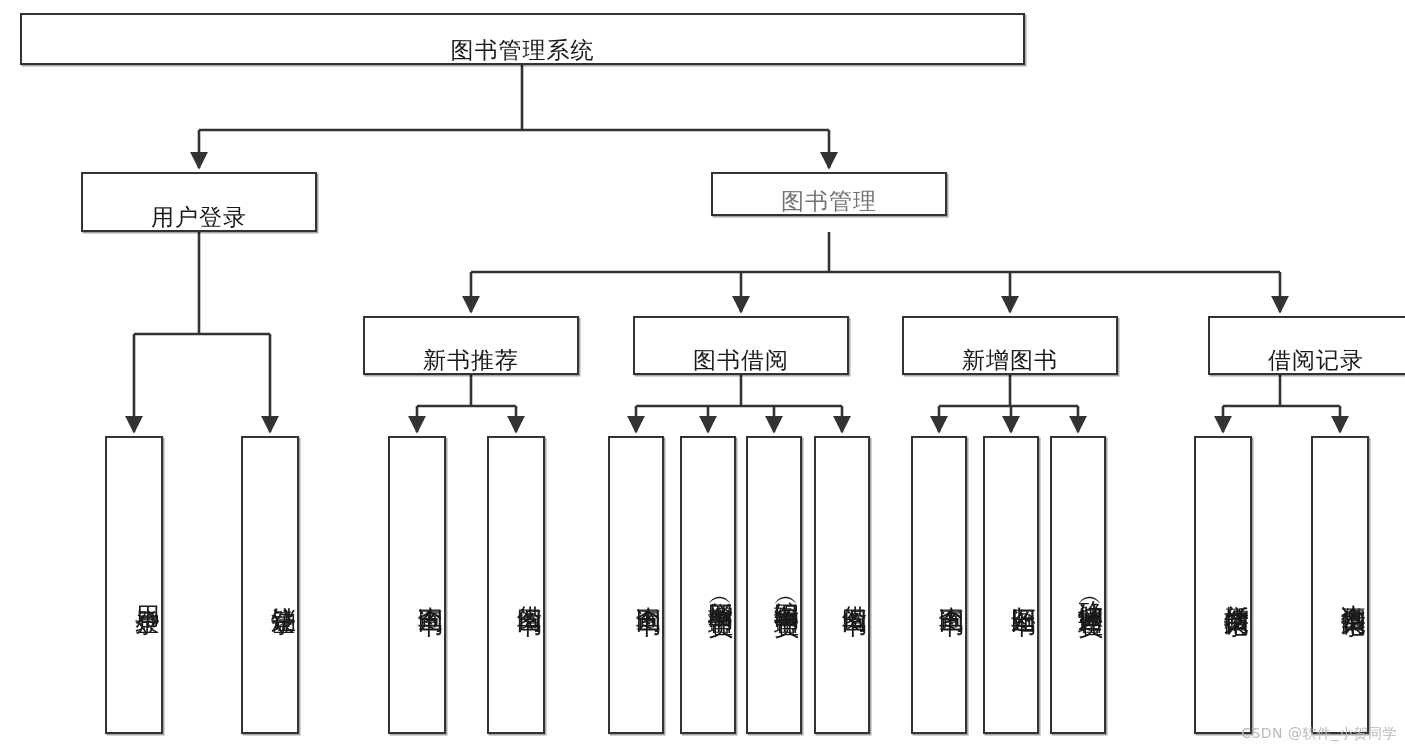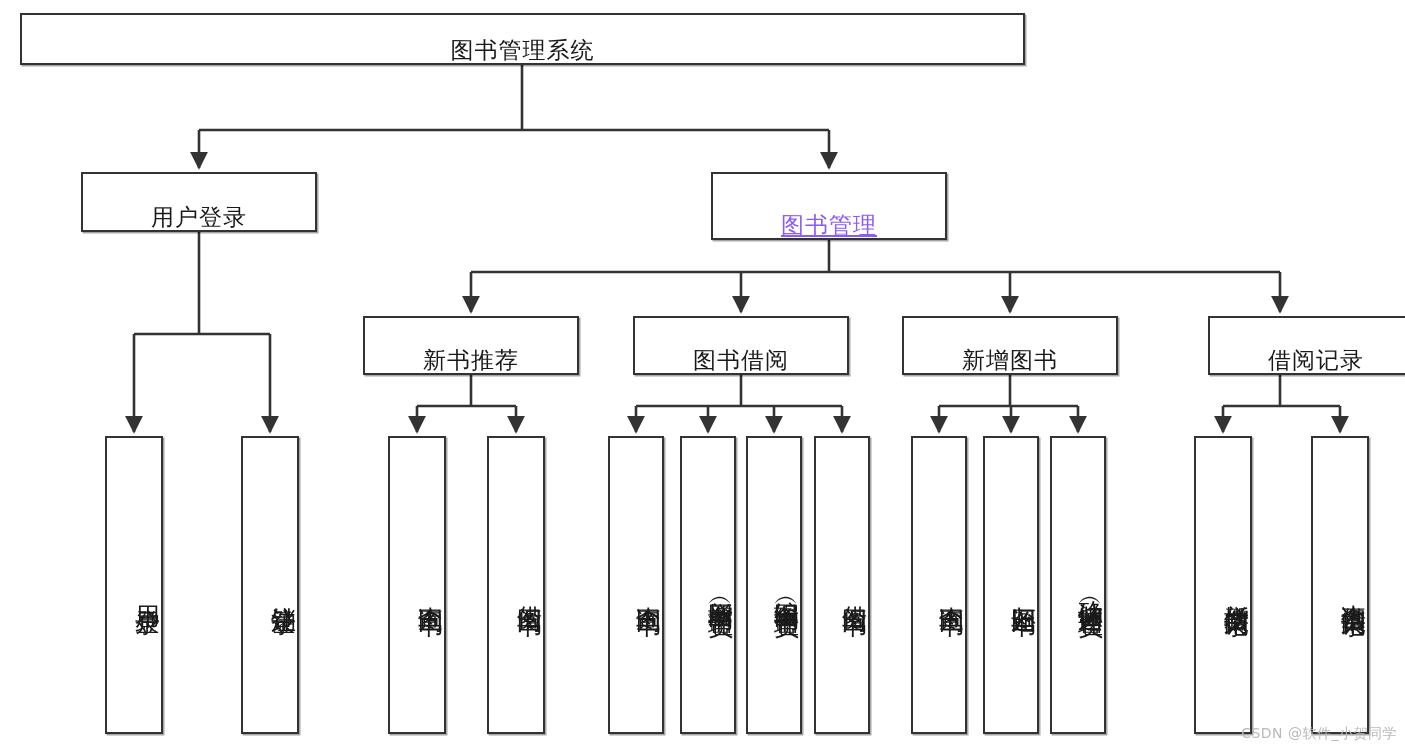--- a/index.html
+++ b/index.html
@@ -128,21 +128,21 @@
     </g>
   </svg>
 
   <div class="node node-h node-root" style="left: 20px; top: 13px; width: 1005px; height: 52px; border-color: rgb(51, 51, 51); background: rgb(255, 255, 255); color: rgb(26, 26, 26);">
     <span>图书管理系统</span>
   </div>
 
   <div class="node node-h" style="left: 81px; top: 172px; width: 236px; height: 60px; border-color: rgb(51, 51, 51); background: rgb(255, 255, 255); color: rgb(26, 26, 26);">
     <span>用户登录</span>
   </div>
-  <div class="node node-h" style="left: 711px; top: 172px; width: 236px; height: 68px; border-color: rgb(51, 51, 51); background: rgb(255, 255, 255); color: #8b5cf6; text-decoration: underline;">
+  <div class="node node-h" style="left: 711px; top: 172px; width: 236px; height: 44px; border-color: rgb(51, 51, 51); background: rgb(255, 255, 255); color: #737373;">
     <span>图书管理</span>
   </div>
 
   <div class="node node-h" style="left: 633px; top: 316px; width: 216px; height: 59px; border-color: rgb(51, 51, 51); background: rgb(255, 255, 255); color: rgb(26, 26, 26);">
     <span>图书借阅</span>
   </div>
   <div class="node node-h" style="left: 363px; top: 316px; width: 216px; height: 59px; border-color: rgb(51, 51, 51); background: rgb(255, 255, 255); color: rgb(26, 26, 26);">
     <span>新书推荐</span>
   </div>
   <div class="node node-h" style="left: 902px; top: 316px; width: 216px; height: 59px; border-color: rgb(51, 51, 51); background: rgb(255, 255, 255); color: rgb(26, 26, 26);">

